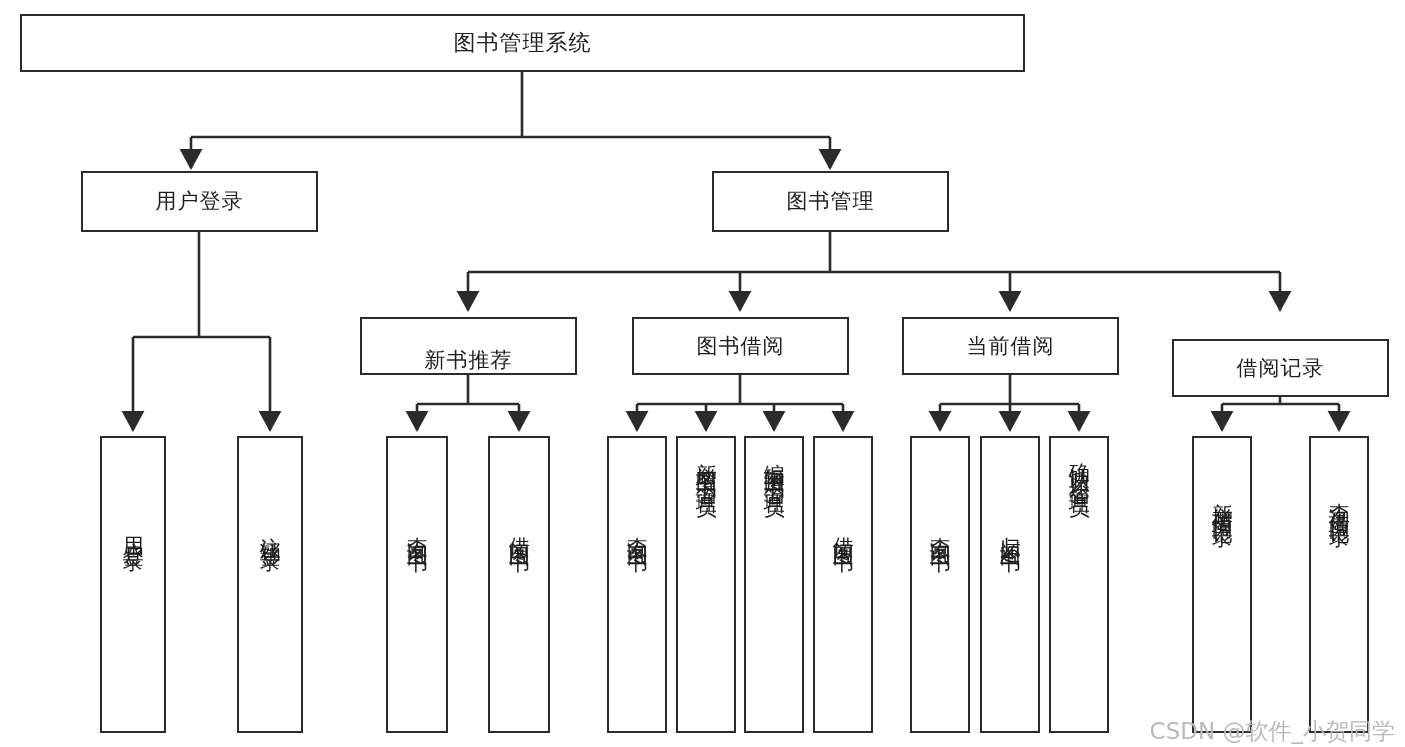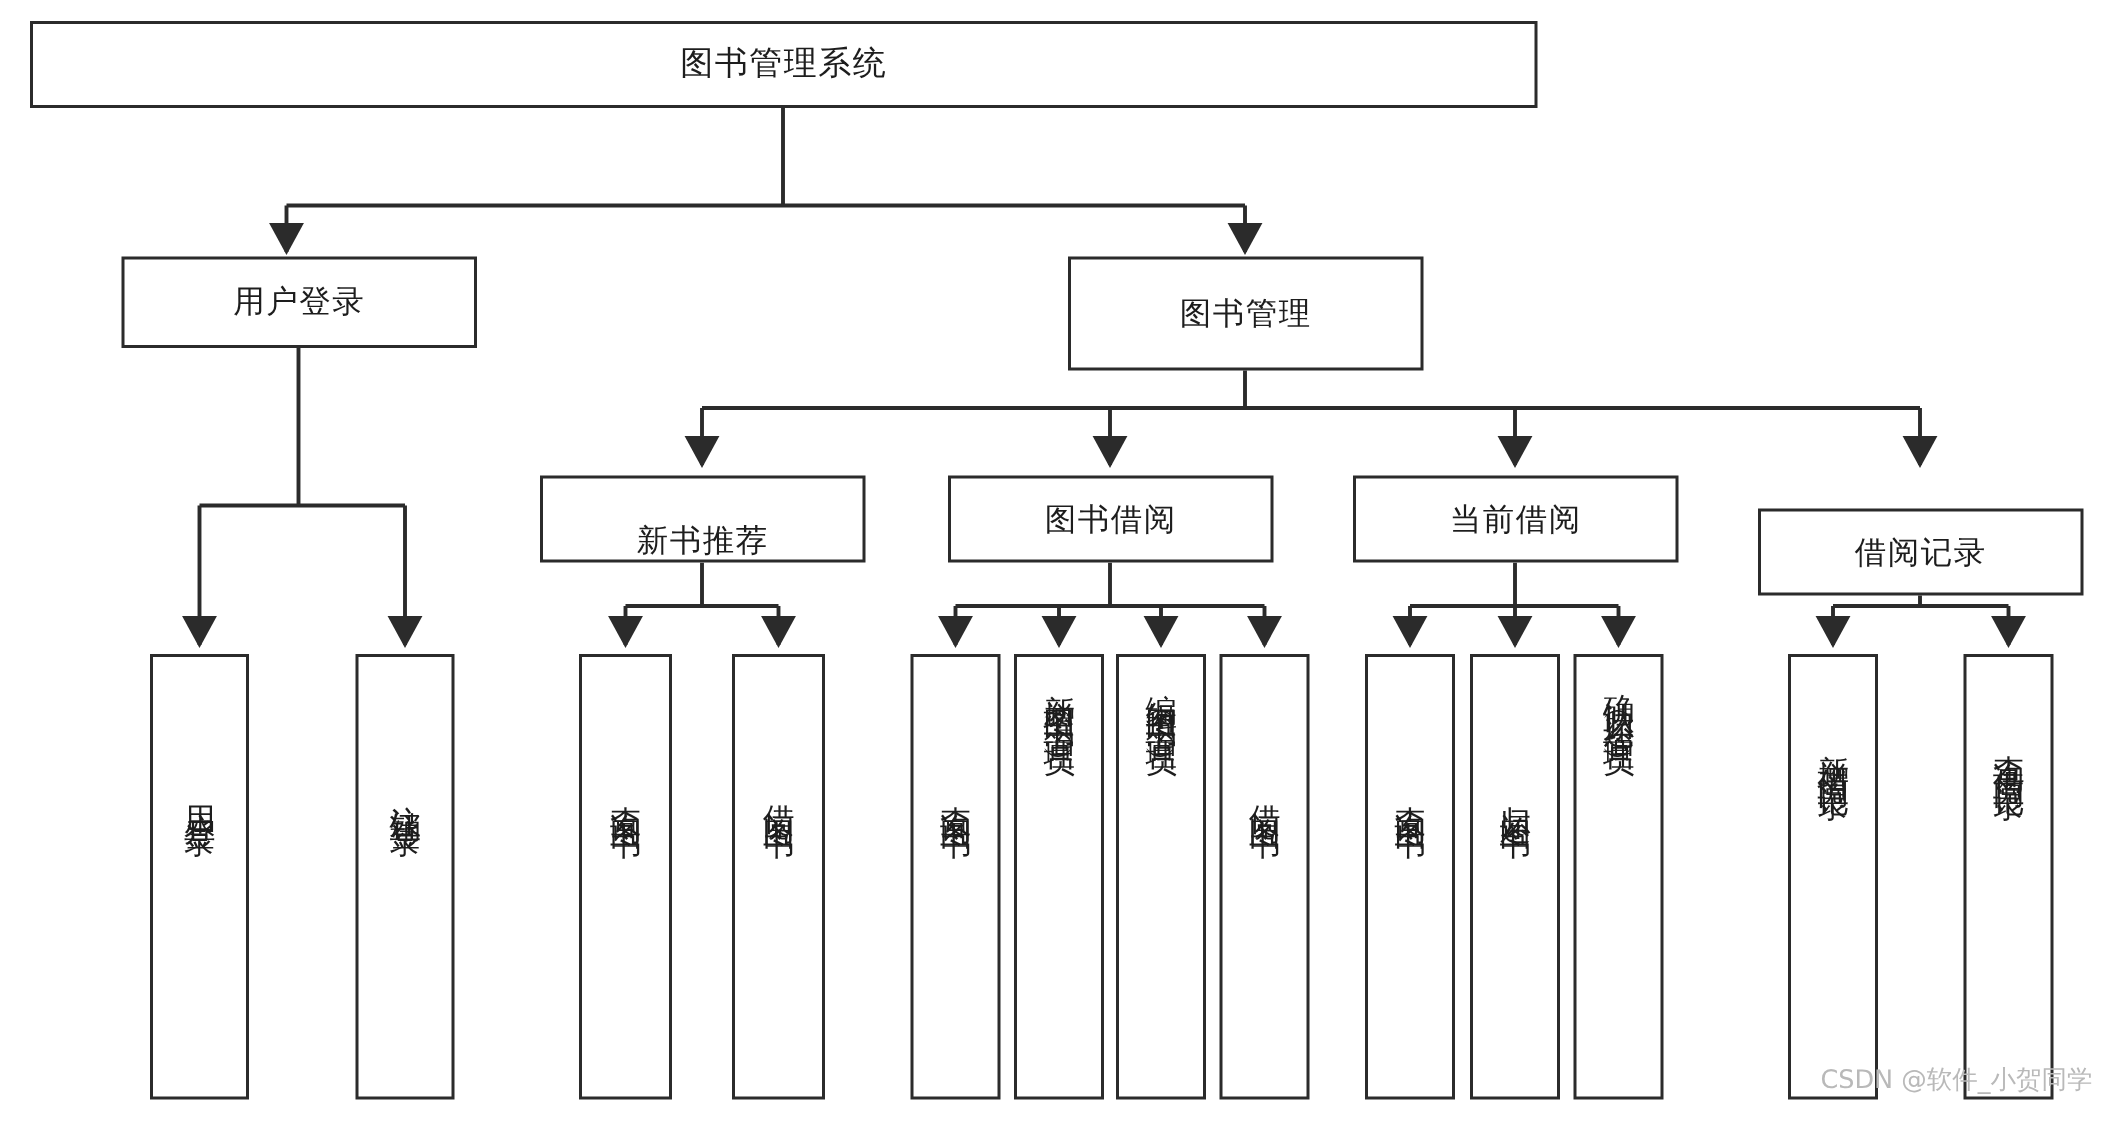--- a/index.html
+++ b/index.html
@@ -49,22 +49,22 @@
   }
   .node.vertical {
     align-items: flex-start;
     justify-content: center;
     padding-top: 4px;
   }
   .node.root .node-label { font-size: 22px; }
   .watermark {
     position: absolute;
     right: 10px;
-    bottom: 16px;
-    font-size: 17px;
+    bottom: 0;
+    font-size: 23px;
     color: #b9b9b9;
     z-index: 5;
     white-space: nowrap;
   }
 </style>
 </head>
 <body>
 
 <div id="canvas">
 
@@ -121,21 +121,21 @@
   </svg>
 
   <div class="node root" style="left:20px; top:14px; width:1005px; height:58px;">
     <span class="node-label">图书管理系统</span>
   </div>
 
   <div class="node" style="left:81px; top:171px; width:237px; height:61px;">
     <span class="node-label">用户登录</span>
   </div>
 
-  <div class="node" style="left:712px; top:171px; width:237px; height:76px;">
+  <div class="node" style="left:712px; top:171px; width:237px; height:61px;">
     <span class="node-label">图书管理</span>
   </div>
 
   <div class="node" style="left:360px; top:317px; width:217px; height:58px;align-items:flex-end;">
     <span class="node-label">新书推荐</span>
   </div>
 
   <div class="node" style="left:632px; top:317px; width:217px; height:58px;">
     <span class="node-label">图书借阅</span>
   </div>

